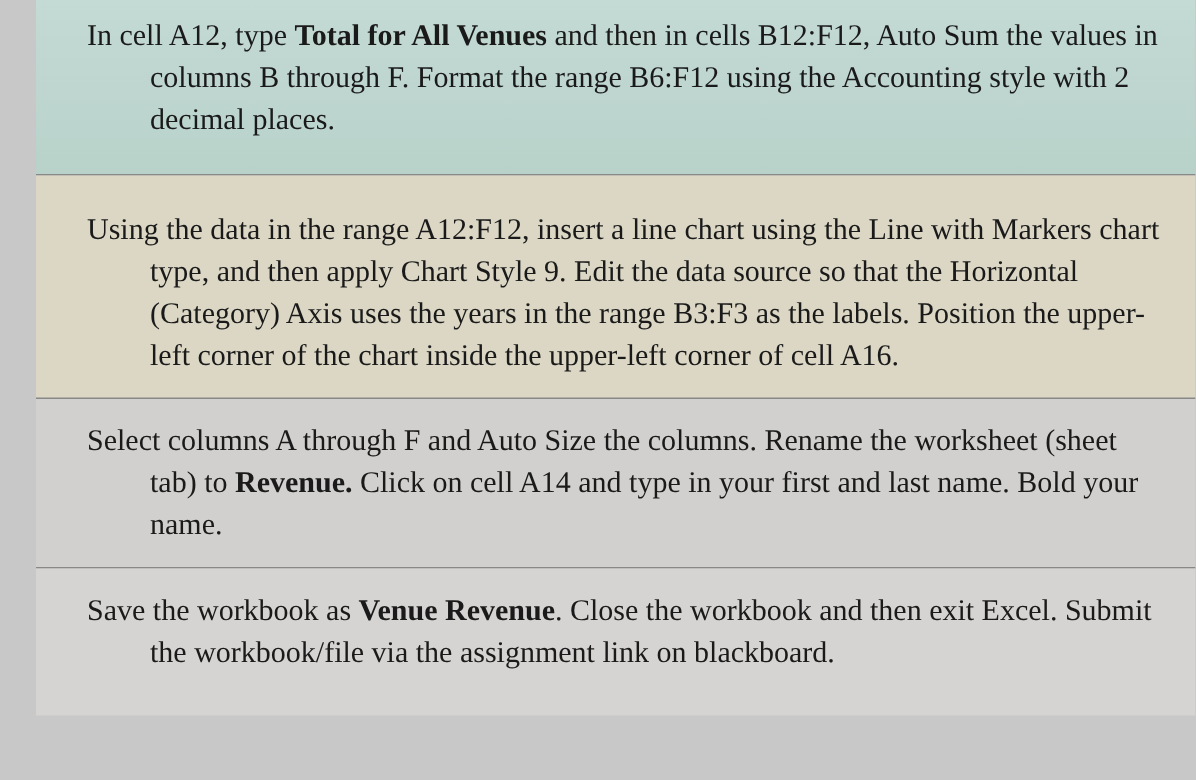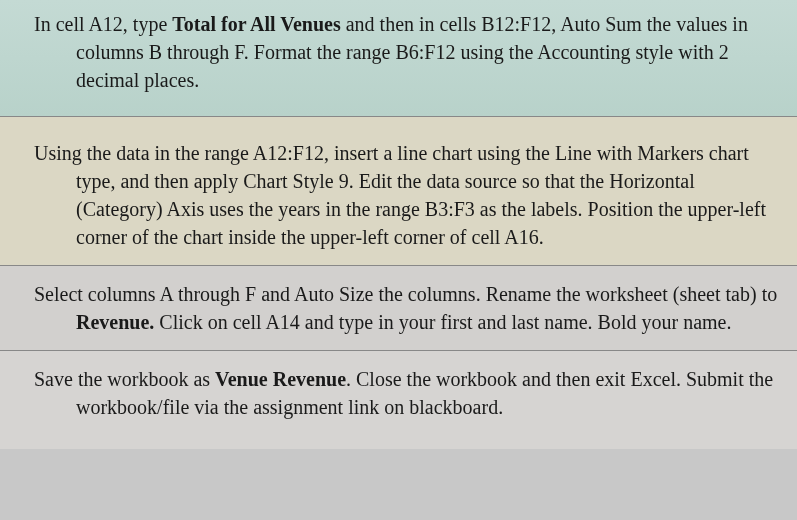--- a/index.html
+++ b/index.html
@@ -13,20 +13,21 @@
       font-family: 'Times New Roman', Times, serif;
       font-size: 20px;
       line-height: 1.4;
       color: #1a1a1a;
       background: #c8c8c8;
       overflow: hidden;
     }
     .block {
       padding: 14px 18px 14px 18px;
       border-bottom: 1px solid #888;
+      margin-left: 24px;
     }
     .block-1 {
       background: linear-gradient(to bottom, #c4dad4, #b8d2ca);
       padding-top: 10px;
       padding-bottom: 22px;
     }
     .block-2 {
       background: #dbd7c4;
       padding-top: 22px;
     }

